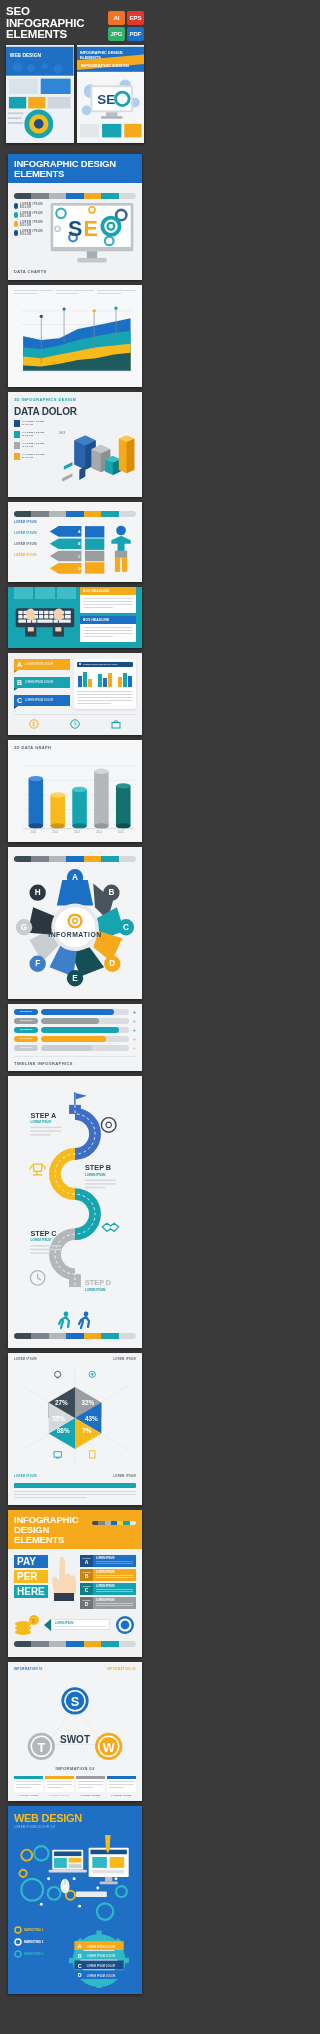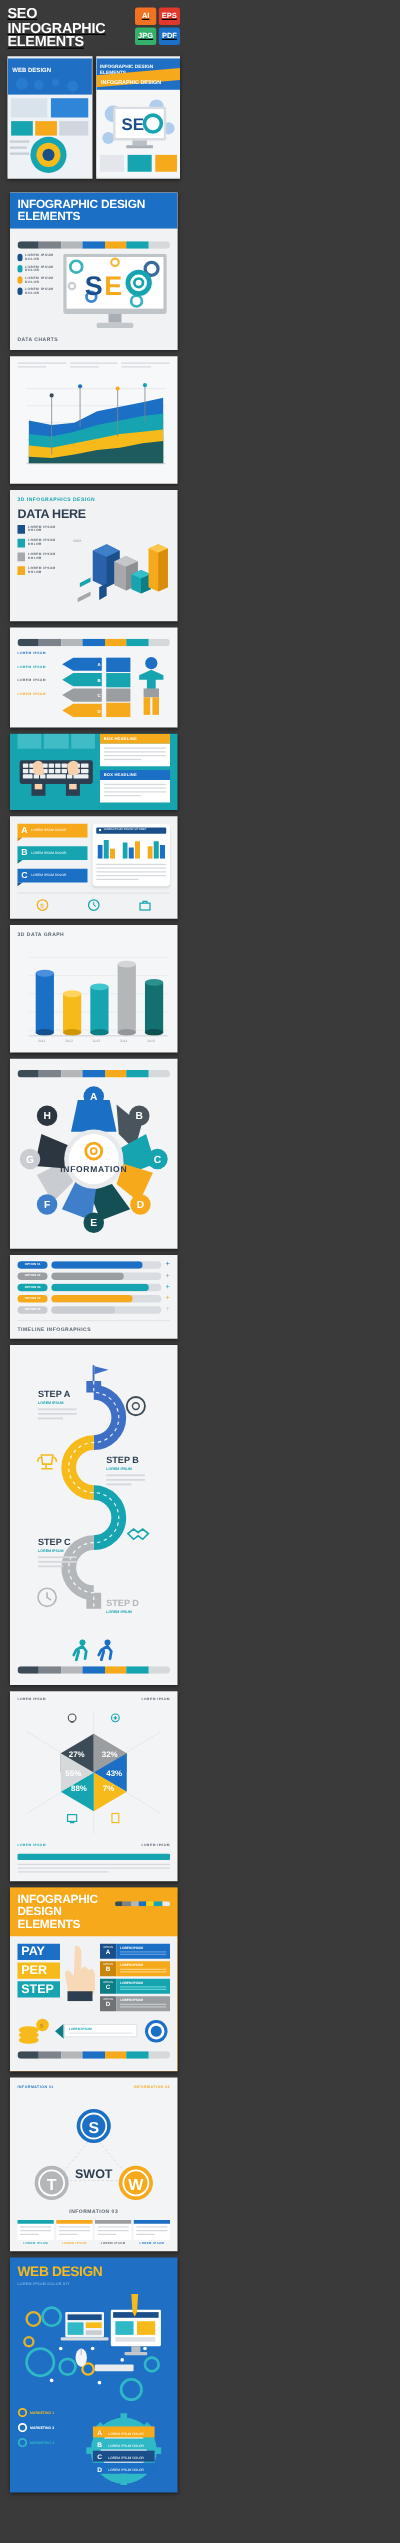--- a/index.html
+++ b/index.html
@@ -5,21 +5,21 @@
   * { box-sizing: border-box; margin:0; padding:0; }
   html,body { background:#3a3a3a; }
   body {
     width:150px; height:2034px;
     font-family:"Liberation Sans", sans-serif;
     position:relative; overflow:hidden;
   }
   .page { width:150px; height:2034px; background:#3a3a3a; position:relative; }
 
   
-  .topbar { padding:6px 6px 2px 6px; display:flex; align-items:flex-start;text-decoration:underline; }
+  .topbar { padding:6px 6px 2px 6px; display:flex; align-items:flex-end; }
   .toptitle { color:#fff; font-weight:bold; font-size:11.5px; line-height:11.5px;
               letter-spacing:-0.2px; flex:1; text-transform:uppercase; }
   .badges { display:grid; grid-template-columns:1fr 1fr; gap:2px; width:36px; }
   .badge { height:14px; border-radius:2px; color:#fff; font-size:6px; font-weight:bold;
            display:flex; align-items:center; justify-content:center; }
 
   
   .panel { margin:5px 8px; background:#f2f3f5; position:relative; overflow:hidden; }
   .shadowed { box-shadow:0 1px 3px rgba(0,0,0,.5); }
 
@@ -229,21 +229,21 @@
       <circle cx="30" cy="16" r="1.8" fill="#3c4c57"></circle>
       <circle cx="55" cy="8" r="1.8" fill="#1b6fc4"></circle>
       <circle cx="88" cy="10" r="1.8" fill="#f6a91b"></circle>
       <circle cx="112" cy="7" r="1.8" fill="#16a5b0"></circle>
       <line x1="8" y1="76" x2="130" y2="76" stroke="#c5cad0" stroke-width=".8"></line>
     </svg>
   </div>
 
   <div class="panel shadowed" style="background:#f1f2f4;padding:5px 6px;">
     <div class="lbl teal">3D INFOGRAPHICS DESIGN</div>
-    <div class="big" style="margin:4px 0 3px 0;font-size:10px;color:#2c3e50">DATA HERE</div>
+    <div class="big" style="margin:4px 0 3px 0;font-size:10px;color:#2c3e50">DATA DOLOR</div>
 
     <div class="row" style="gap:3px;">
       <div style="width:40px">
         <div class="row" style="align-items:center;gap:2px;margin-bottom:4px;">
           <span style="width:7px;height:7px;background:#1b4f8a;display:block"></span>
           <span class="lbl" style="font-size:2.5px">LOREM IPSUM DOLOR</span>
         </div>
         <div class="row" style="align-items:center;gap:2px;margin-bottom:4px;">
           <span style="width:7px;height:7px;background:#16a5b0;display:block"></span>
           <span class="lbl" style="font-size:2.5px">LOREM IPSUM DOLOR</span>
@@ -766,21 +766,21 @@
           <i style="background:#16a5b0"></i>
         <i style="background:#e8e9eb"></i>
       </div>
     </div>
 
     <div style="background:#f1f2f4;padding:6px;">
       <div class="row" style="gap:3px;align-items:flex-start;">
         <div style="width:34px">
           <div style="background:#1b6fc4;color:#fff;font-weight:bold;font-size:10px;padding:1px 3px;margin-bottom:2px">PAY</div>
           <div style="background:#f6bb1b;color:#fff;font-weight:bold;font-size:10px;padding:1px 3px;margin-bottom:2px">PER</div>
-          <div style="background:#16a5b0;color:#fff;font-weight:bold;font-size:10px;padding:1px 3px">STEP</div>
+          <div style="background:#16a5b0;color:#fff;font-weight:bold;font-size:10px;padding:1px 3px">HERE</div>
         </div>
         <div style="width:26px">
           <svg viewBox="0 0 26 46" width="26" height="46">
             <path d="M9,2 q4,-1 5,4 l0,14 l3,-2 l3,3 l3,-1 l2,4 l0,12 q-1,8 -9,8 l-6,0 q-6,-1 -7,-8 l-2,-12 q1,-4 4,-2 l3,4 Z" fill="#f7d9b8"></path>
             <rect x="3" y="38" width="20" height="8" fill="#2c3e50"></rect>
           </svg>
         </div>
         <div style="flex:1">
           <div style="display:flex;margin-bottom:2px">
             <div style="background:#1b4f8a;color:#fff;font-size:2.1px;padding:2px;width:13px;text-align:center">

